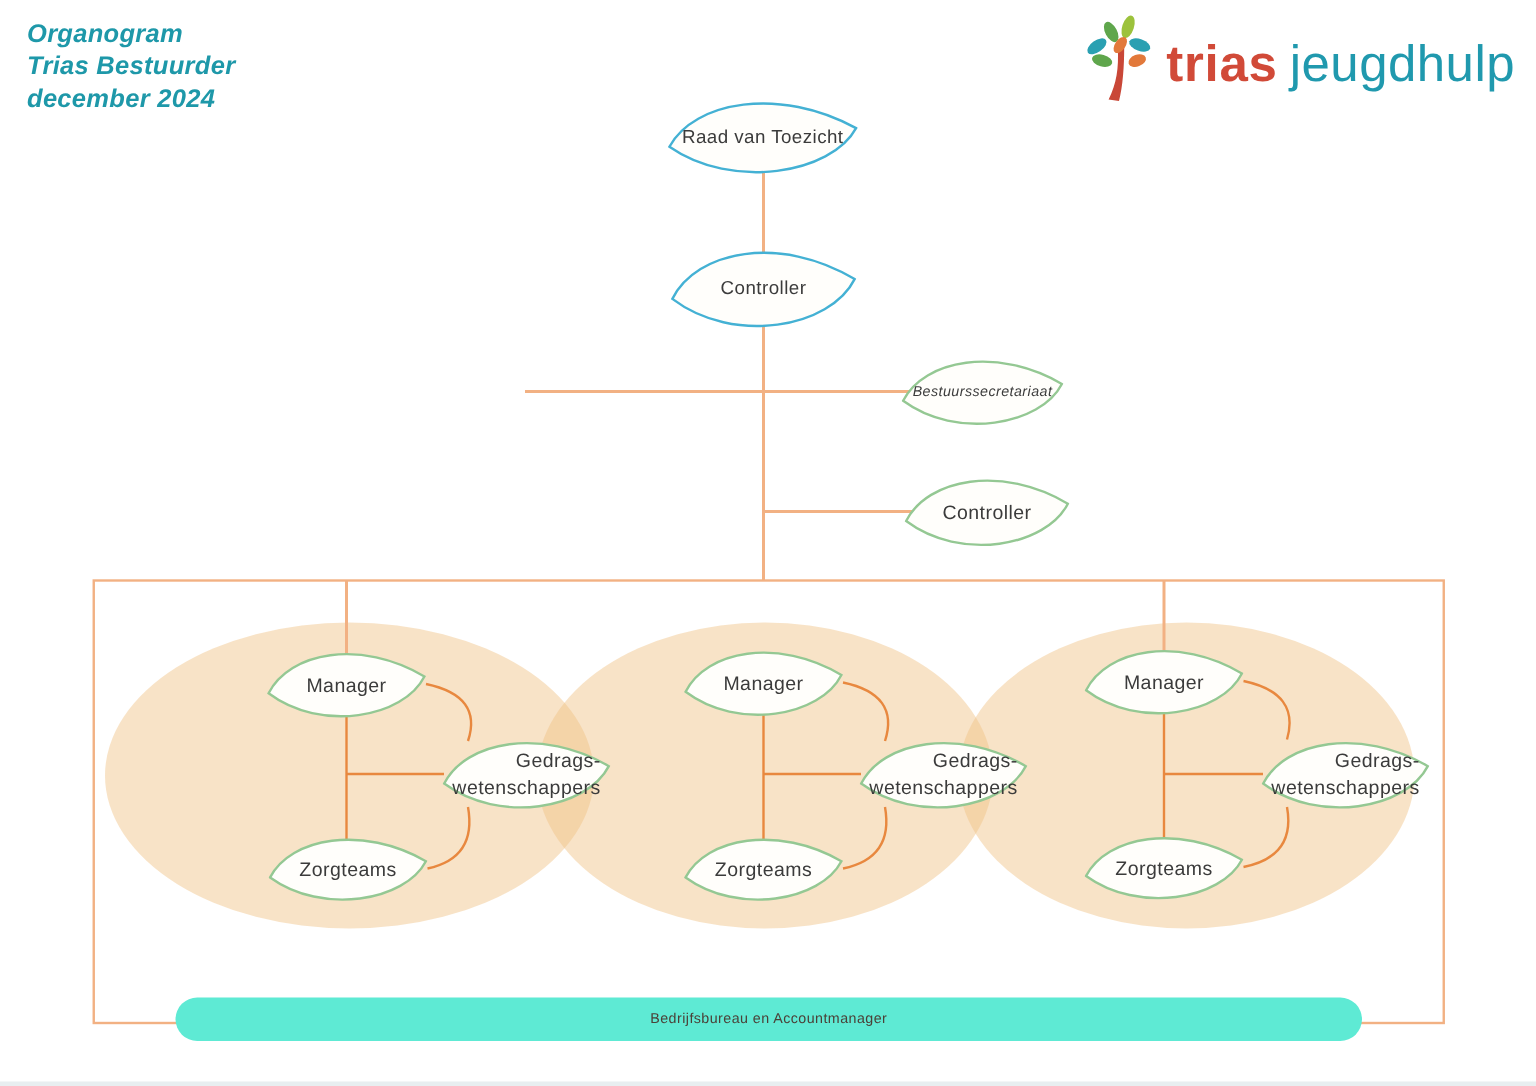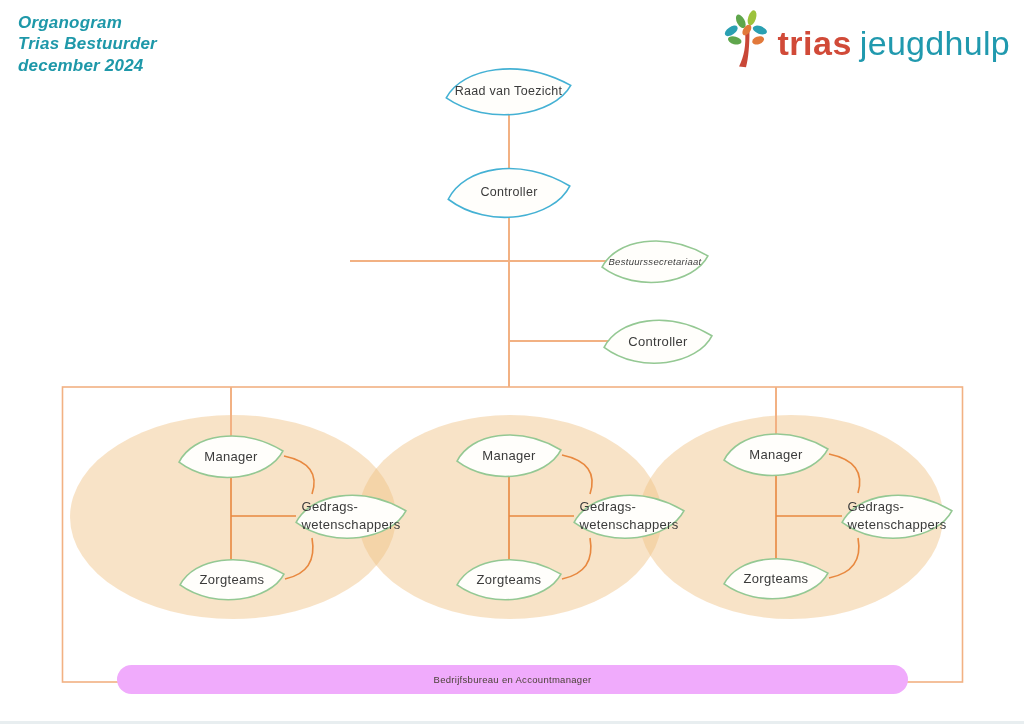--- a/index.html
+++ b/index.html
@@ -6,30 +6,30 @@
   .canvas{position:relative;width:1024px;height:724px;background:#ffffff;overflow:hidden;
           font-family:"Liberation Sans", sans-serif;color:#3b3b3b;}
   .title{position:absolute;left:18px;top:12px;font-size:17px;font-weight:700;
          color:#1e98a9;line-height:1.25;letter-spacing:.2px;font-style:italic;}
   .logo{position:absolute;right:14px;top:8px;display:flex;align-items:center;height:70px;}
   .logo svg{width:52px;height:68px;margin-right:6px;}
   .logo .brand{font-size:34px;font-weight:800;color:#d14a38;letter-spacing:.5px;}
   .logo .suffix{font-size:34px;font-weight:400;color:#2099ae;margin-left:8px;letter-spacing:.3px;}
   .diagram{position:absolute;left:0;top:0;z-index:0;}
   .pill{position:absolute;left:117px;top:665px;width:791px;height:29px;border-radius:15px;
-        background:#f0abfc;z-index:1;display:flex;align-items:center;justify-content:center;}
+        background:#5eead4;z-index:1;display:flex;align-items:center;justify-content:center;}
   .pill span{font-size:9.5px;color:#4b4138;letter-spacing:.3px;}
   .node{position:absolute;z-index:2;display:flex;align-items:center;justify-content:center;}
   .node svg{position:absolute;left:0;top:0;width:100%;height:100%;}
   .node path{fill:#fffefb;stroke-width:1.6;vector-effect:non-scaling-stroke;}
   .node.blue path{stroke:#44b1d4;}
   .node.green path{stroke:#94c893;}
   .nlabel{position:relative;z-index:1;text-align:center;letter-spacing:.3px;}
   .fs12{font-size:12.5px;} .fs10{font-size:13px;} .fs9{font-size:9.5px;font-style:italic;}
-  .multiline{white-space:pre-line;text-align:left;line-height:1.35;}
+  .multiline{white-space:pre-line;text-align:right;line-height:1.35;}
   .bottom-edge{position:absolute;left:0;bottom:0;width:100%;height:3px;background:#e8eef0;z-index:3;}
 </style>
 </head>
 <body>
 
 <div class="canvas">
 
   <div class="title">
     <div>Organogram</div>
     <div>Trias Bestuurder</div>

